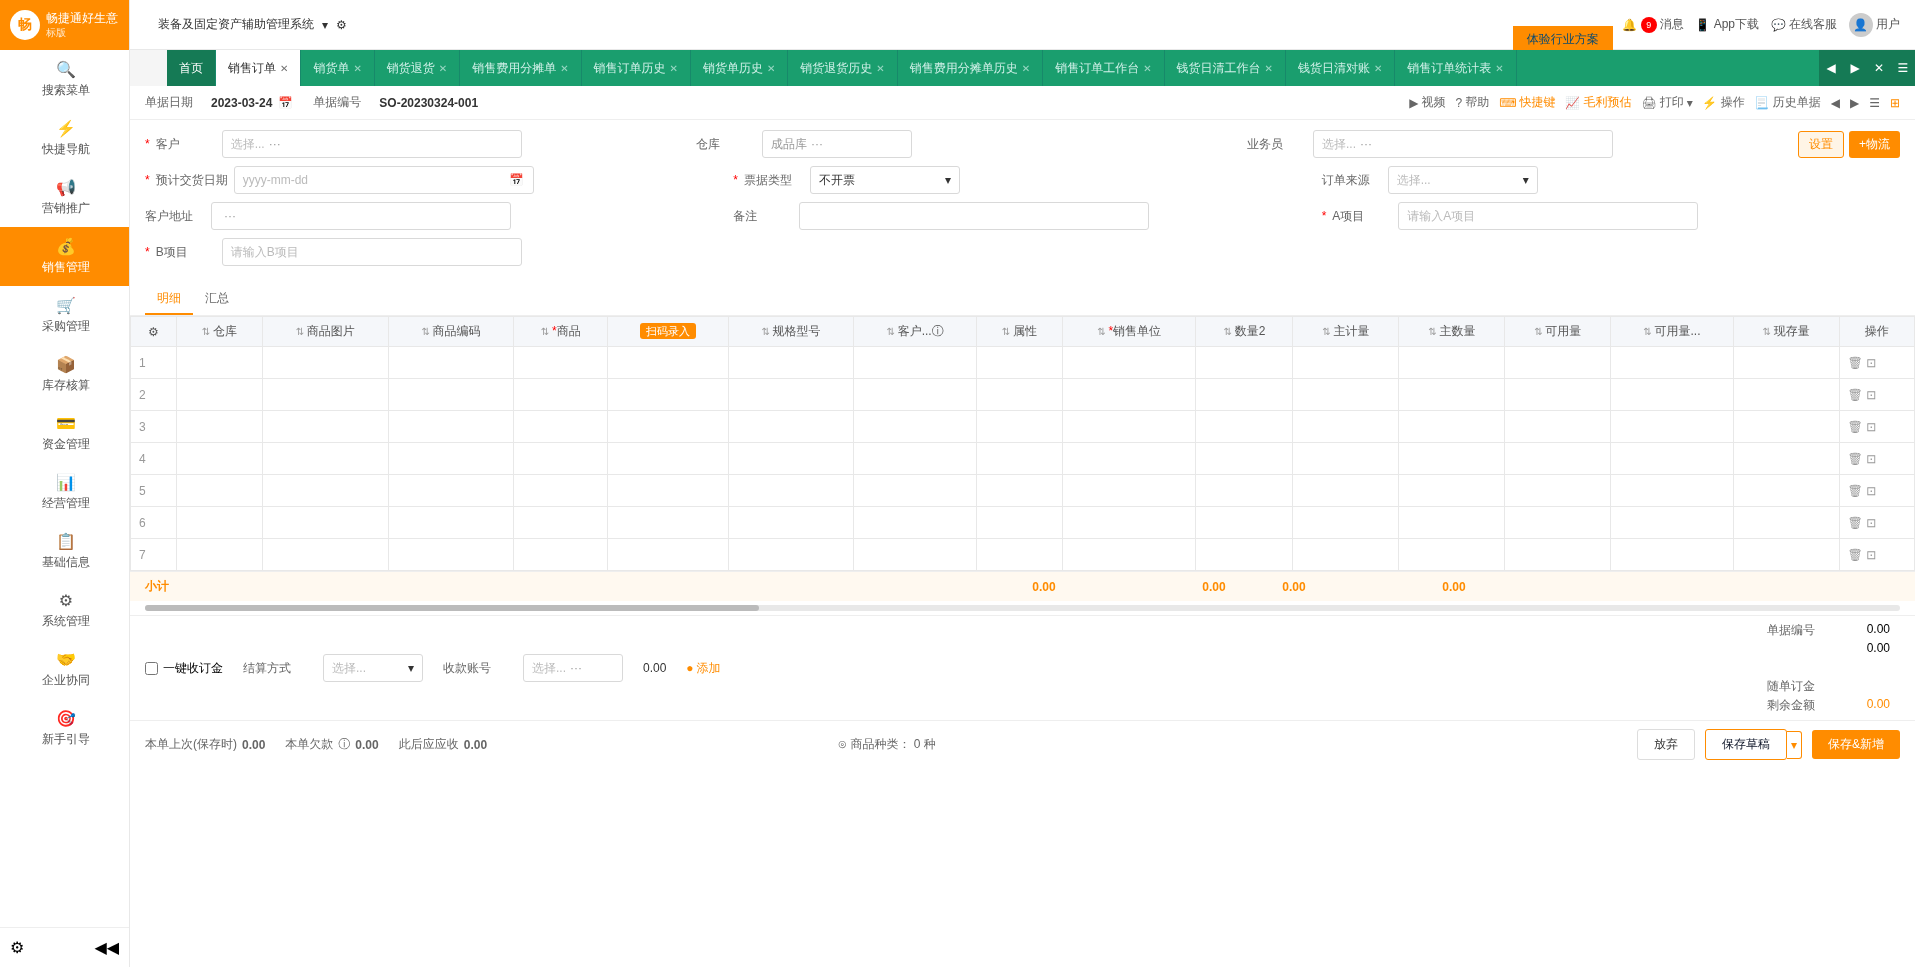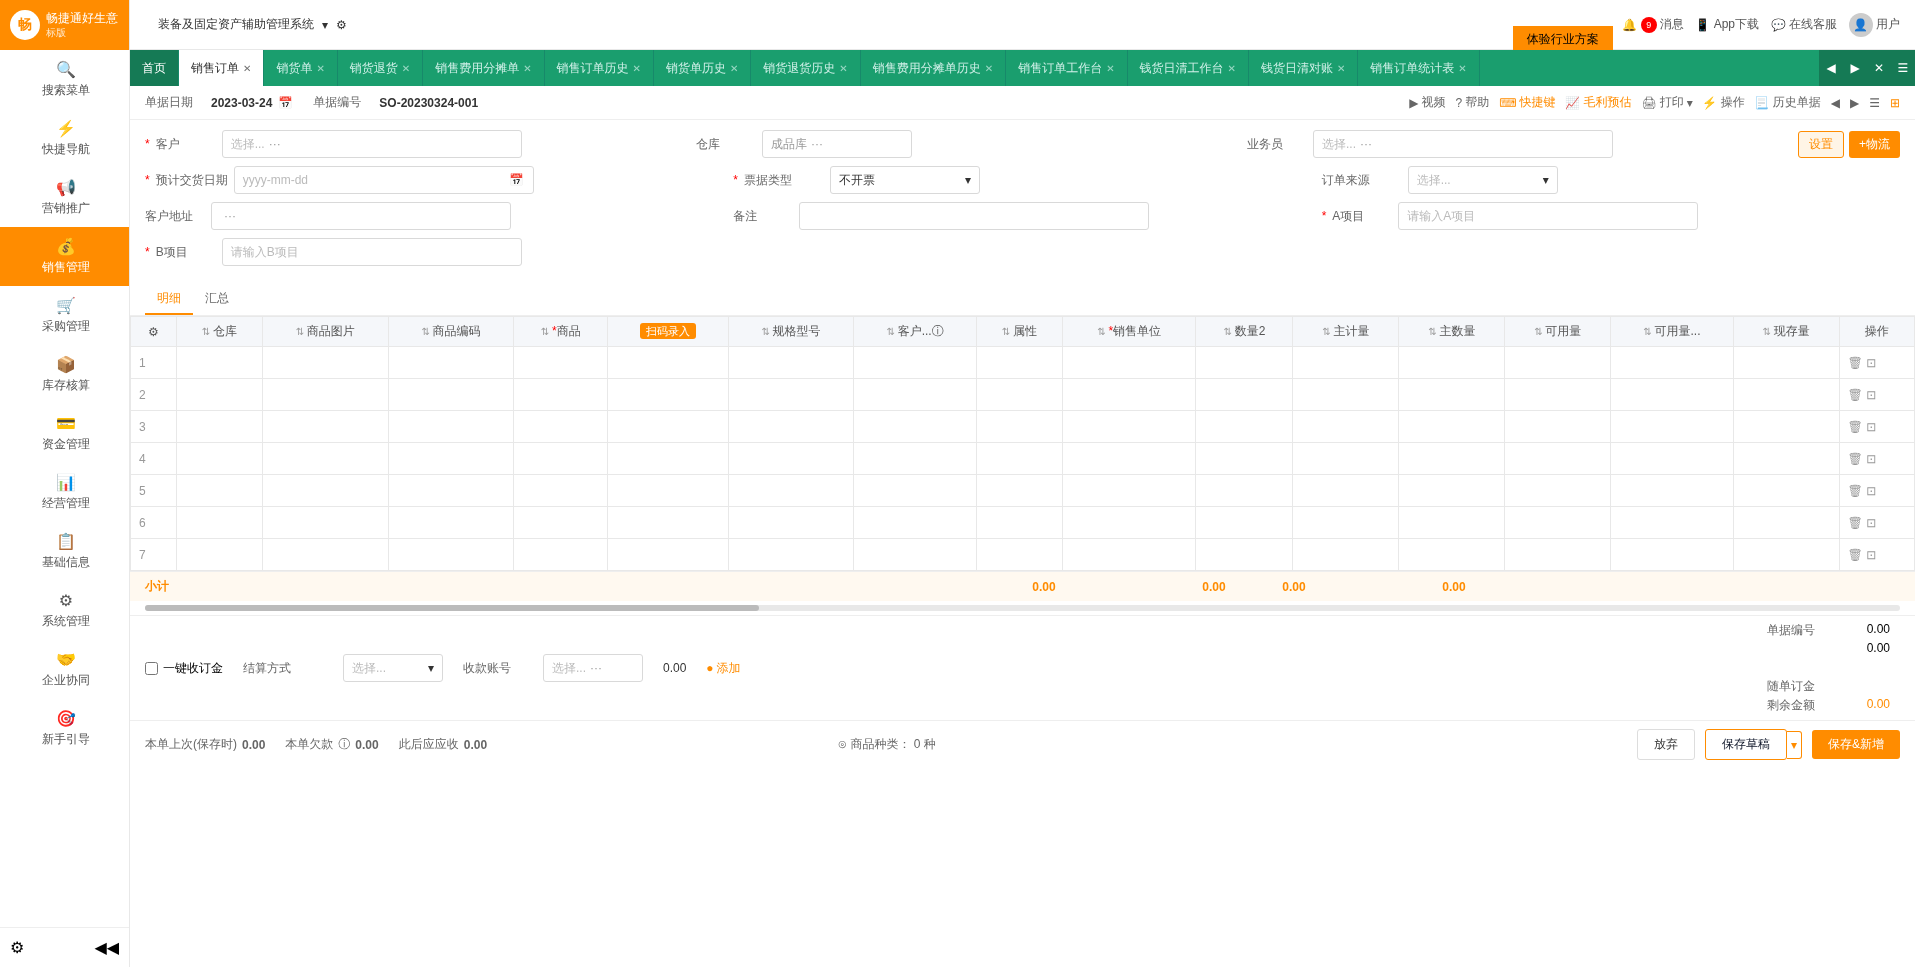--- a/index.html
+++ b/index.html
@@ -15,27 +15,27 @@
     .sidebar-item.active { background: #ff8c00; color: #fff; }
     .sidebar-item .icon { font-size: 16px; margin-bottom: 3px; }
     .sidebar-bottom { padding: 10px; display: flex; justify-content: space-between; align-items: center; border-top: 1px solid #eee; }
 
     
     .main { flex: 1; display: flex; flex-direction: column; overflow: hidden; }
 
     
     .topbar { height: 50px; background: #fff; border-bottom: 1px solid #e8e8e8; display: flex; align-items: center; padding: 0 15px; gap: 10px; }
     .topbar-title { font-size: 13px; color: #333; flex: 1; display: flex; align-items: center; gap: 8px; margin-left: 13px; }
-    .topbar-btn { background: #ff8c00; color: #000000; border: none; padding: 5px 14px; border-radius: 0; cursor: pointer; font-size: 12px; margin-top: 30px; }
+    .topbar-btn { background: #ff8c00; color: #0c4a6e; border: none; padding: 5px 14px; border-radius: 0; cursor: pointer; font-size: 12px; margin-top: 30px; }
     .topbar-actions { display: flex; align-items: center; gap: 12px; color: #555; font-size: 12px; }
     .topbar-icon-btn { cursor: pointer; display: flex; align-items: center; gap: 3px; color: #555; }
     .badge { background: #f00; color: #fff; border-radius: 50%; width: 16px; height: 16px; font-size: 9px; display: inline-flex; align-items: center; justify-content: center; }
 
     
-    .tabbar { background: #1a9e6e; display: flex; align-items: center; height: 36px; overflow: hidden; flex-shrink: 0; }
+    .tabbar { background: #1a9e6e; display: flex; align-items: center; height: 36px; overflow: hidden; flex-shrink: 0; margin-left: 37px; }
     .tab { padding: 0 12px; height: 36px; display: flex; align-items: center; gap: 4px; color: #d0f0e8; cursor: pointer; white-space: nowrap; font-size: 12px; border-right: 1px solid #17896a; }
     .tab.active { background: #fff; color: #333; }
     .tab .close { color: inherit; opacity: 0.7; font-size: 10px; }
     .tab-home { background: #157a55; color: #fff; }
     .tabbar-scroll { display: flex; overflow: hidden; flex: 1; }
     .tabbar-arrows { display: flex; }
     .tabbar-arrow { width: 24px; height: 36px; background: #157a55; color: #fff; display: flex; align-items: center; justify-content: center; cursor: pointer; }
 
     
     .content { flex: 1; overflow: auto; background: #fff; position: relative; }
@@ -48,21 +48,21 @@
 
     
     .form-fields { padding: 10px 15px; background: #fff; }
     .form-row { display: flex; align-items: center; gap: 10px; margin-bottom: 8px; }
     .field-group { display: flex; align-items: center; gap: 6px; flex: 1; }
     .field-label { color: #666; white-space: nowrap; min-width: 60px; }
     .field-required { color: #f00; }
     .field-input { border: 1px solid #d9d9d9; border-radius: 3px; padding: 4px 8px; min-width: 150px; color: #999; background: #fff; height: 28px; display: flex; align-items: center; }
     .field-input.wide { min-width: 300px; }
     .field-ellipsis { color: #999; margin-left: 4px; cursor: pointer; }
-    .field-select { border: 1px solid #d9d9d9; border-radius: 3px; padding: 4px 8px; min-width: 150px; color: #333; background: #fff; height: 28px; display: flex; align-items: center; justify-content: space-between; margin-left: 20px; }
+    .field-select { border: 1px solid #d9d9d9; border-radius: 3px; padding: 4px 8px; min-width: 150px; color: #333; background: #fff; height: 28px; display: flex; align-items: center; justify-content: space-between; }
 
     
     .detail-tabs { display: flex; padding: 0 15px; border-bottom: 1px solid #eee; background: #fff; }
     .detail-tab { padding: 6px 12px; cursor: pointer; color: #666; border-bottom: 2px solid transparent; }
     .detail-tab.active { color: #ff8c00; border-bottom: 2px solid #ff8c00; }
 
     
     .table-wrap { overflow: auto; max-height: 380px; }
     table { width: 100%; border-collapse: collapse; font-size: 12px; min-width: 1400px; }
     thead tr { background: #f5f7fa; }

